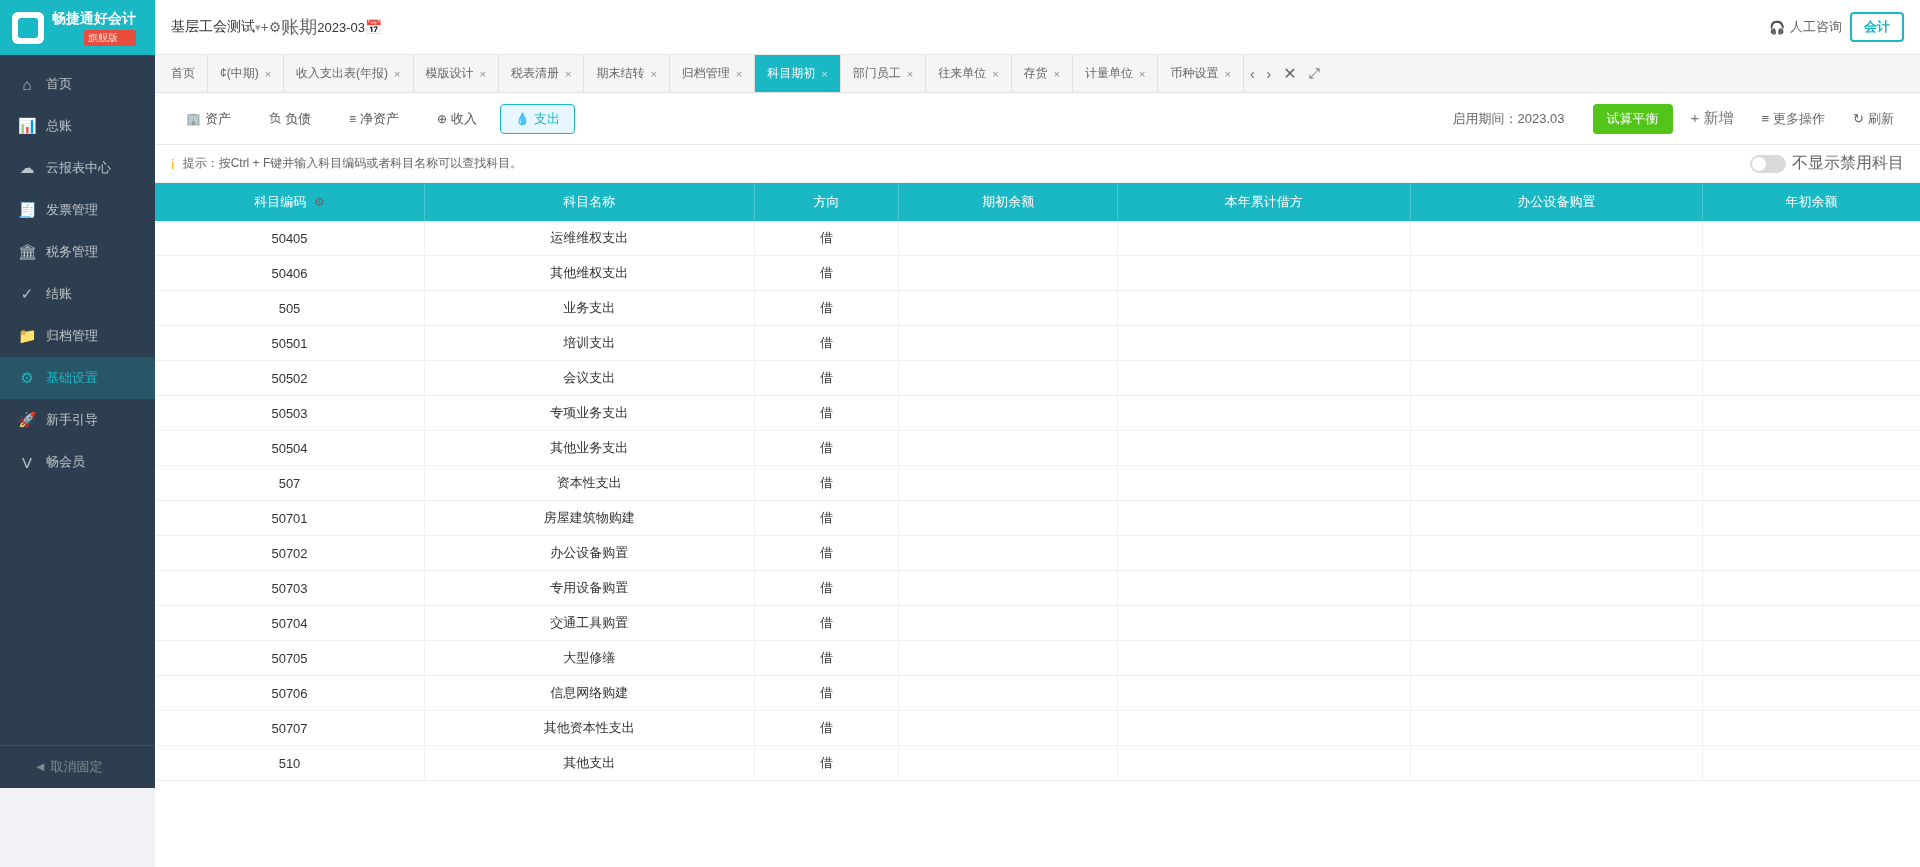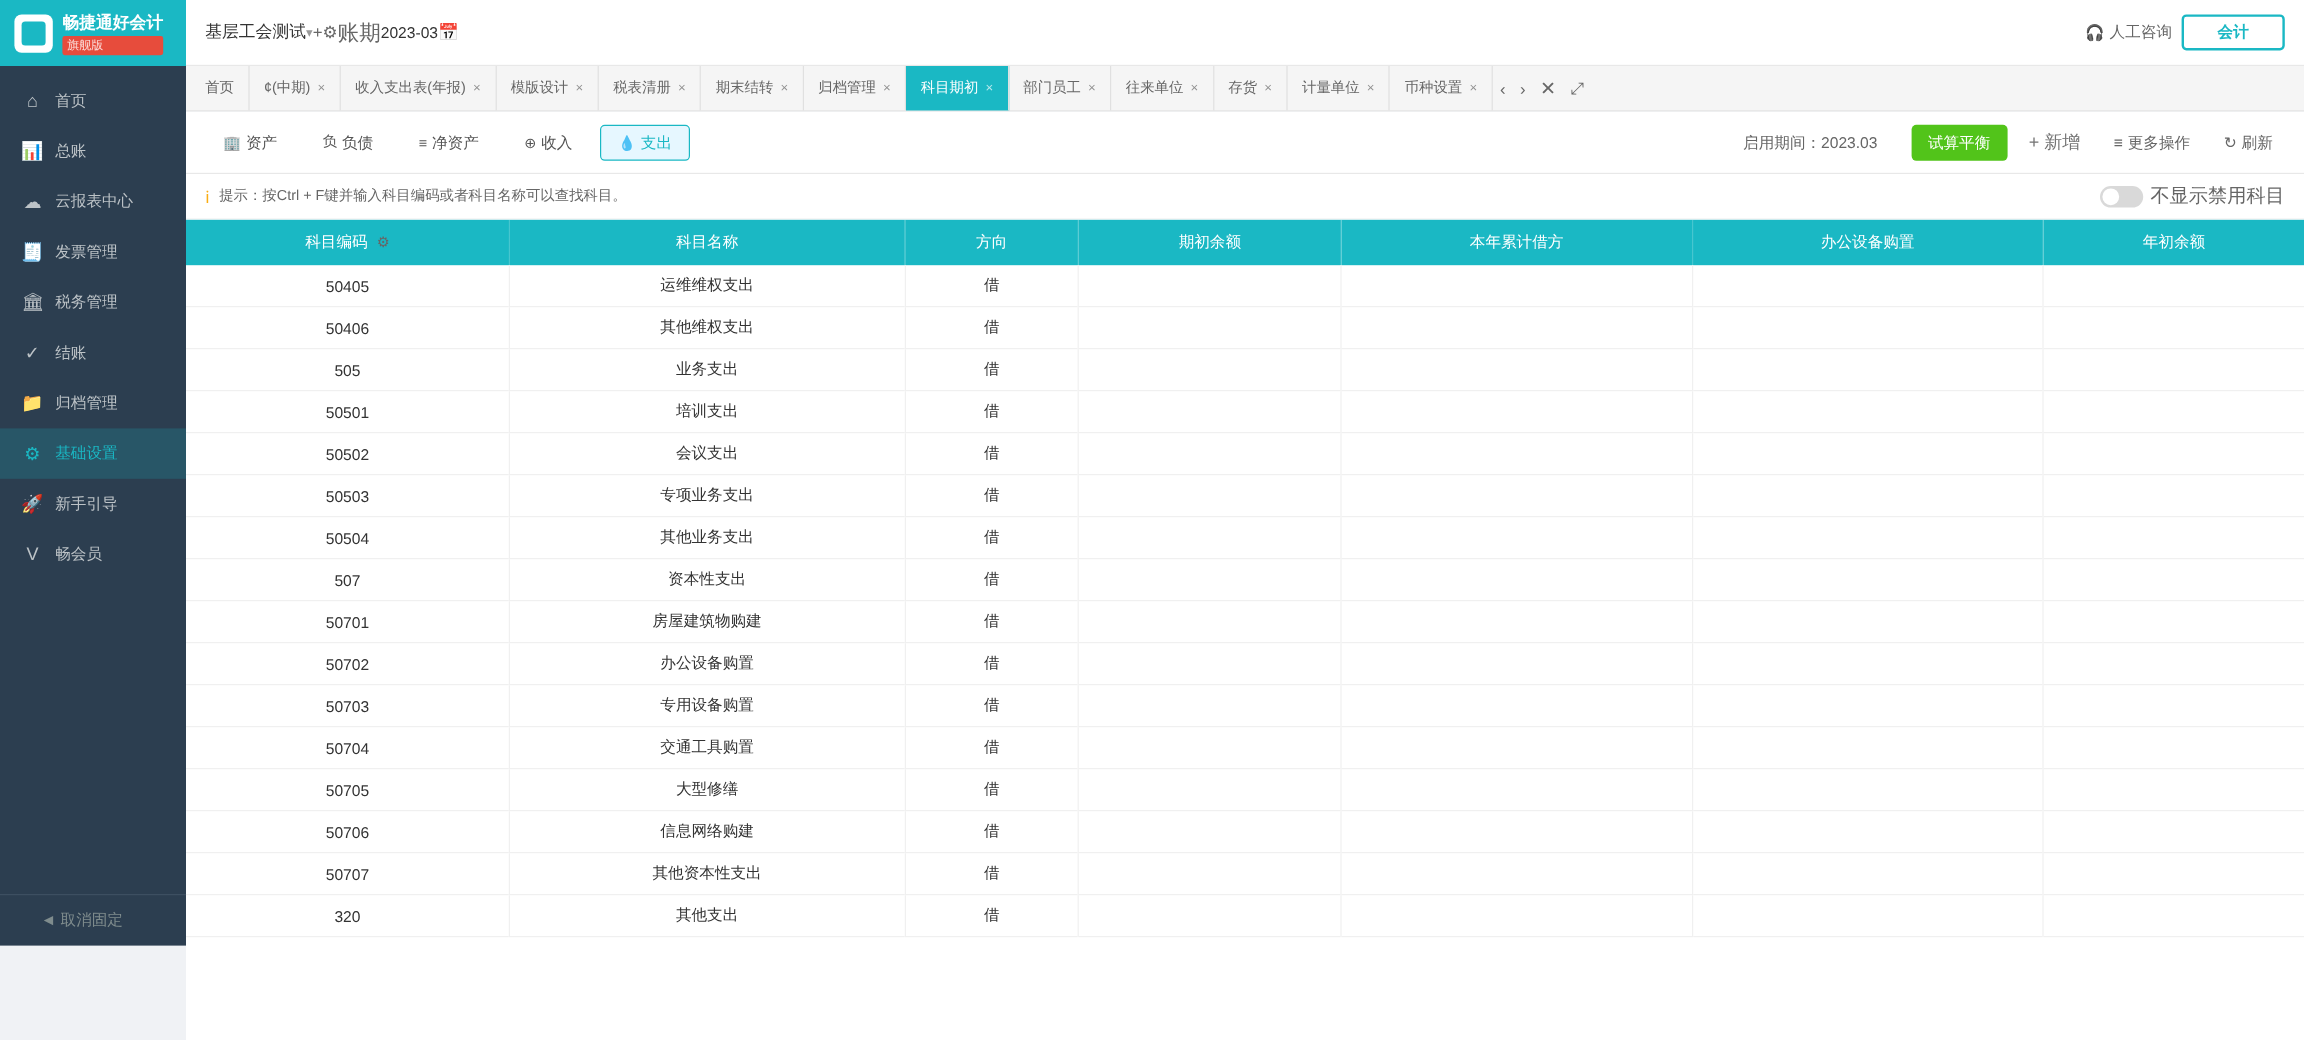--- a/index.html
+++ b/index.html
@@ -5,37 +5,37 @@
     * { margin: 0; padding: 0; box-sizing: border-box; }
     body { font-family: 'Microsoft YaHei', Arial, sans-serif; font-size: 13px; background: #f0f2f5; width: 1920px; height: 867px; overflow: hidden; display: flex; flex-direction: row; }
 
     
     .sidebar { width: 155px; min-width: 155px; background: #2c3e50; color: #fff; display: flex; flex-direction: column; height: 788px; }
     .sidebar-logo { background: #1ab8c4; padding: 10px 12px; display: flex; align-items: center; gap: 8px; height: 55px; }
     .logo-icon { width: 32px; height: 32px; background: #fff; border-radius: 6px; display: flex; align-items: center; justify-content: center; }
     .logo-icon-inner { width: 20px; height: 20px; background: #1ab8c4; border-radius: 3px; }
     .logo-text { display: flex; flex-direction: column; }
     .logo-title { font-size: 14px; font-weight: bold; color: #fff; }
-    .logo-subtitle { font-size: 10px; color: rgba(255,255,255,0.8); background: #e74c3c; padding: 1px 4px; border-radius: 2px; margin-top: 2px; }
+    .logo-subtitle { font-size: 10px; color: rgba(255,255,255,0.8); background: #e74c3c; padding: 1px 4px; border-radius: 2px; margin-top: 2px; margin-left: 32px; }
     .sidebar-nav { flex: 1; padding: 8px 0; }
     .nav-item { display: flex; align-items: center; gap: 10px; padding: 12px 18px; cursor: pointer; color: #bdc3c7; transition: all 0.2s; }
     .nav-item.active { background: rgba(26,184,196,0.2); color: #1ab8c4; }
     .nav-icon { font-size: 15px; width: 18px; text-align: center; }
     .nav-label { font-size: 13px; }
     .sidebar-footer { padding: 12px 34px; color: #7f8c8d; cursor: pointer; display: flex; align-items: center; gap: 6px; border-top: 1px solid #3d4f61; }
 
     
     .main-content { flex: 1; display: flex; flex-direction: column; height: 867px; overflow: hidden; }
 
     
     .top-bar { background: #fff; height: 55px; display: flex; align-items: center; padding: 0 16px; border-bottom: 1px solid #e8e8e8; }
     .company-name { font-size: 14px; color: #333; font-weight: 500; }
     .top-bar-actions { display: flex; align-items: center; gap: 8px; margin-left: auto; }
     .btn-service { display: flex; align-items: center; gap: 4px; color: #666; cursor: pointer; font-size: 13px; }
-    .btn-account { background: #fff; border: 2px solid #1ab8c4; color: #1ab8c4; padding: 4px 28px; border-radius: 4px; cursor: pointer; font-size: 13px; font-weight: bold; }
+    .btn-account { background: #fff; border: 2px solid #1ab8c4; color: #1ab8c4; padding: 4px 12px; border-radius: 4px; cursor: pointer; font-size: 13px; font-weight: bold; }
     .chevron-icon { color: #999; font-size: 11px; }
     .add-icon, .settings-icon { color: #666; font-size: 14px; cursor: pointer; }
     .period-label { font-size: 18px; color: #666; }
     .period-value { font-size: 13px; color: #333; font-weight: 500; }
     .calendar-icon { color: #1ab8c4; font-size: 14px; cursor: pointer; }
 
     
     .tab-bar { background: #f5f5f5; border-bottom: 1px solid #e0e0e0; display: flex; align-items: center; padding: 0 4px; height: 38px; overflow: hidden; }
     .tab { display: flex; align-items: center; padding: 0 12px; height: 38px; cursor: pointer; color: #666; font-size: 12px; border-right: 1px solid #e0e0e0; white-space: nowrap; gap: 4px; }
     .tab.active { background: #1ab8c4; color: #fff; }
@@ -411,21 +411,21 @@
             <tr>
               <td>50707</td>
               <td>其他资本性支出</td>
               <td>借</td>
               <td></td>
               <td></td>
               <td></td>
               <td></td>
             </tr>
             <tr>
-              <td>320</td>
+              <td>510</td>
               <td>其他支出</td>
               <td>借</td>
               <td></td>
               <td></td>
               <td></td>
               <td></td>
             </tr>
           </tbody>
       </table>
     </div>

